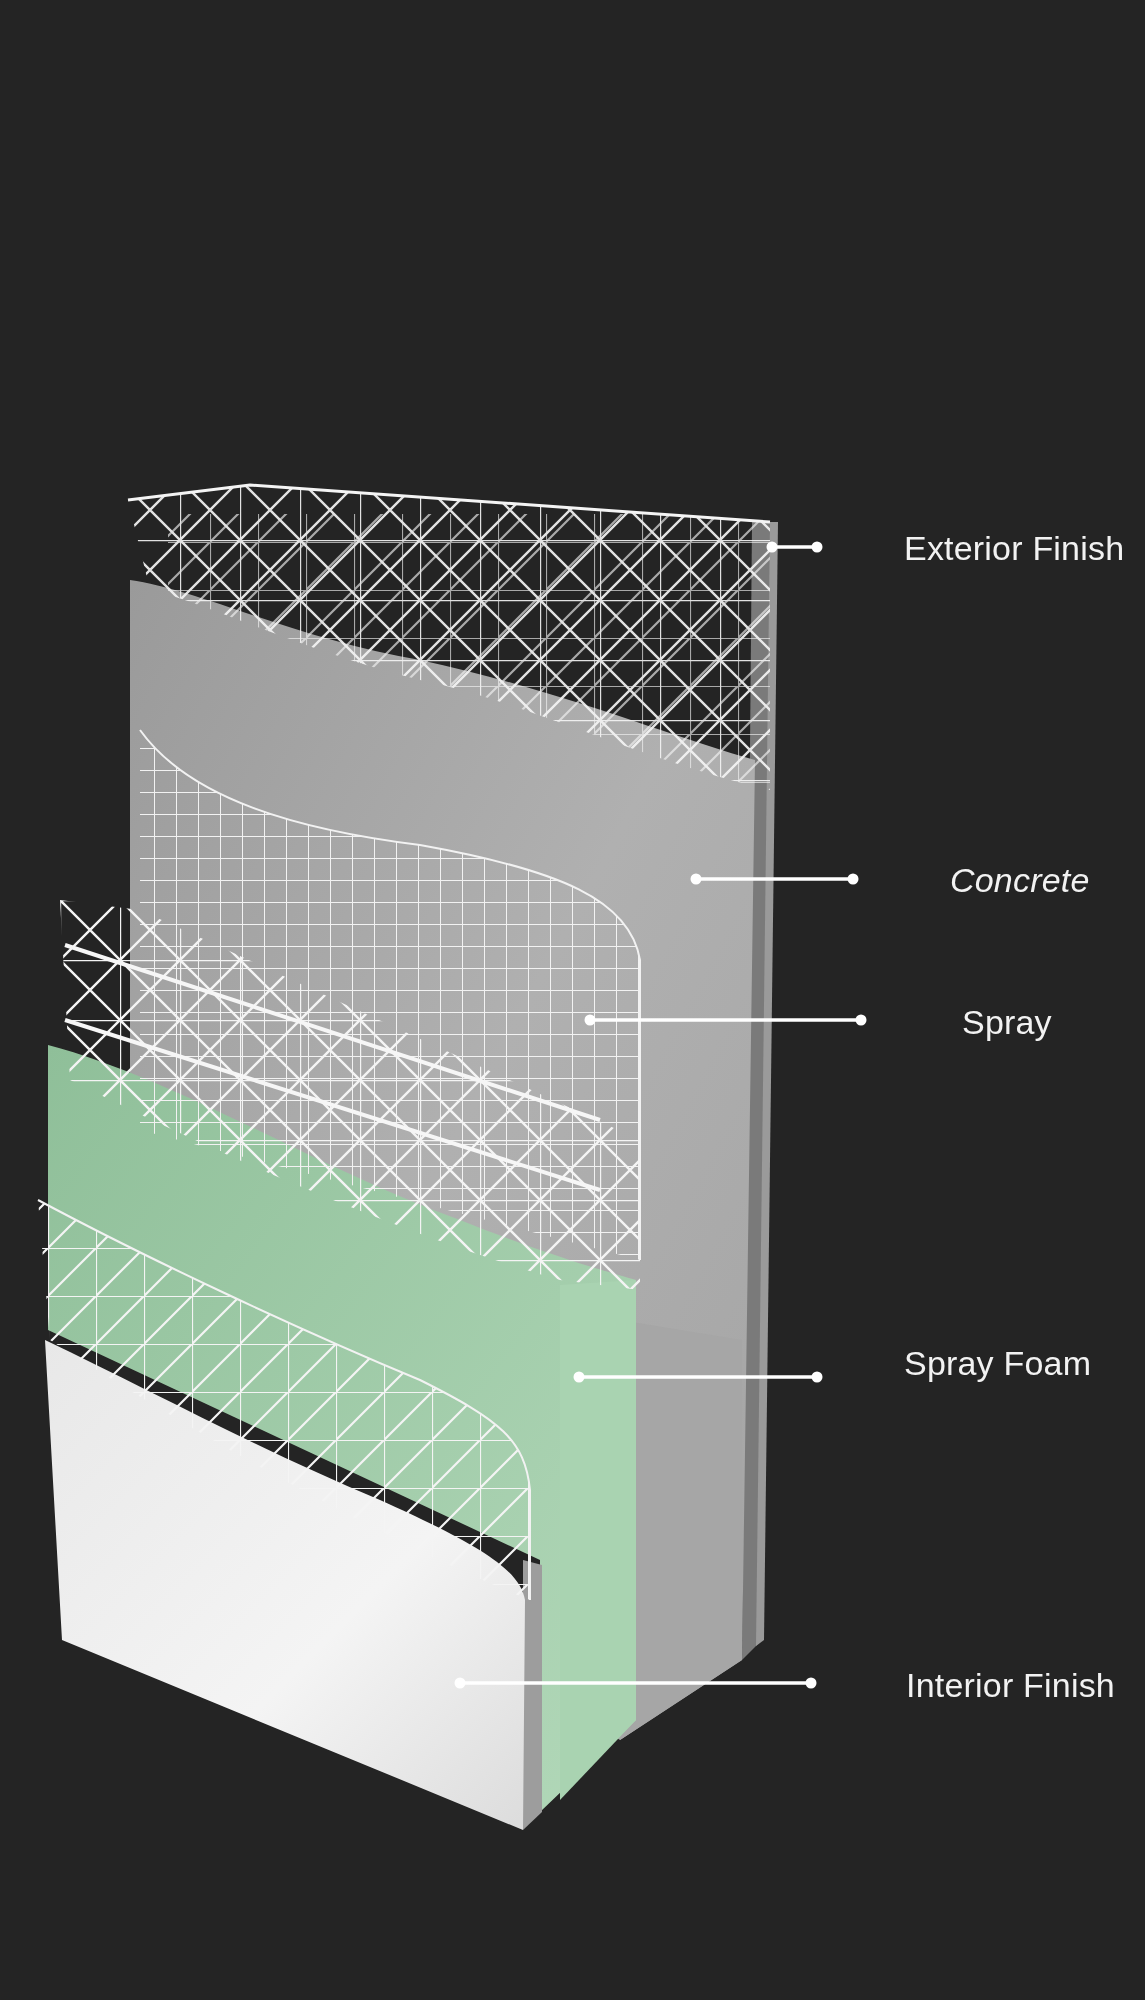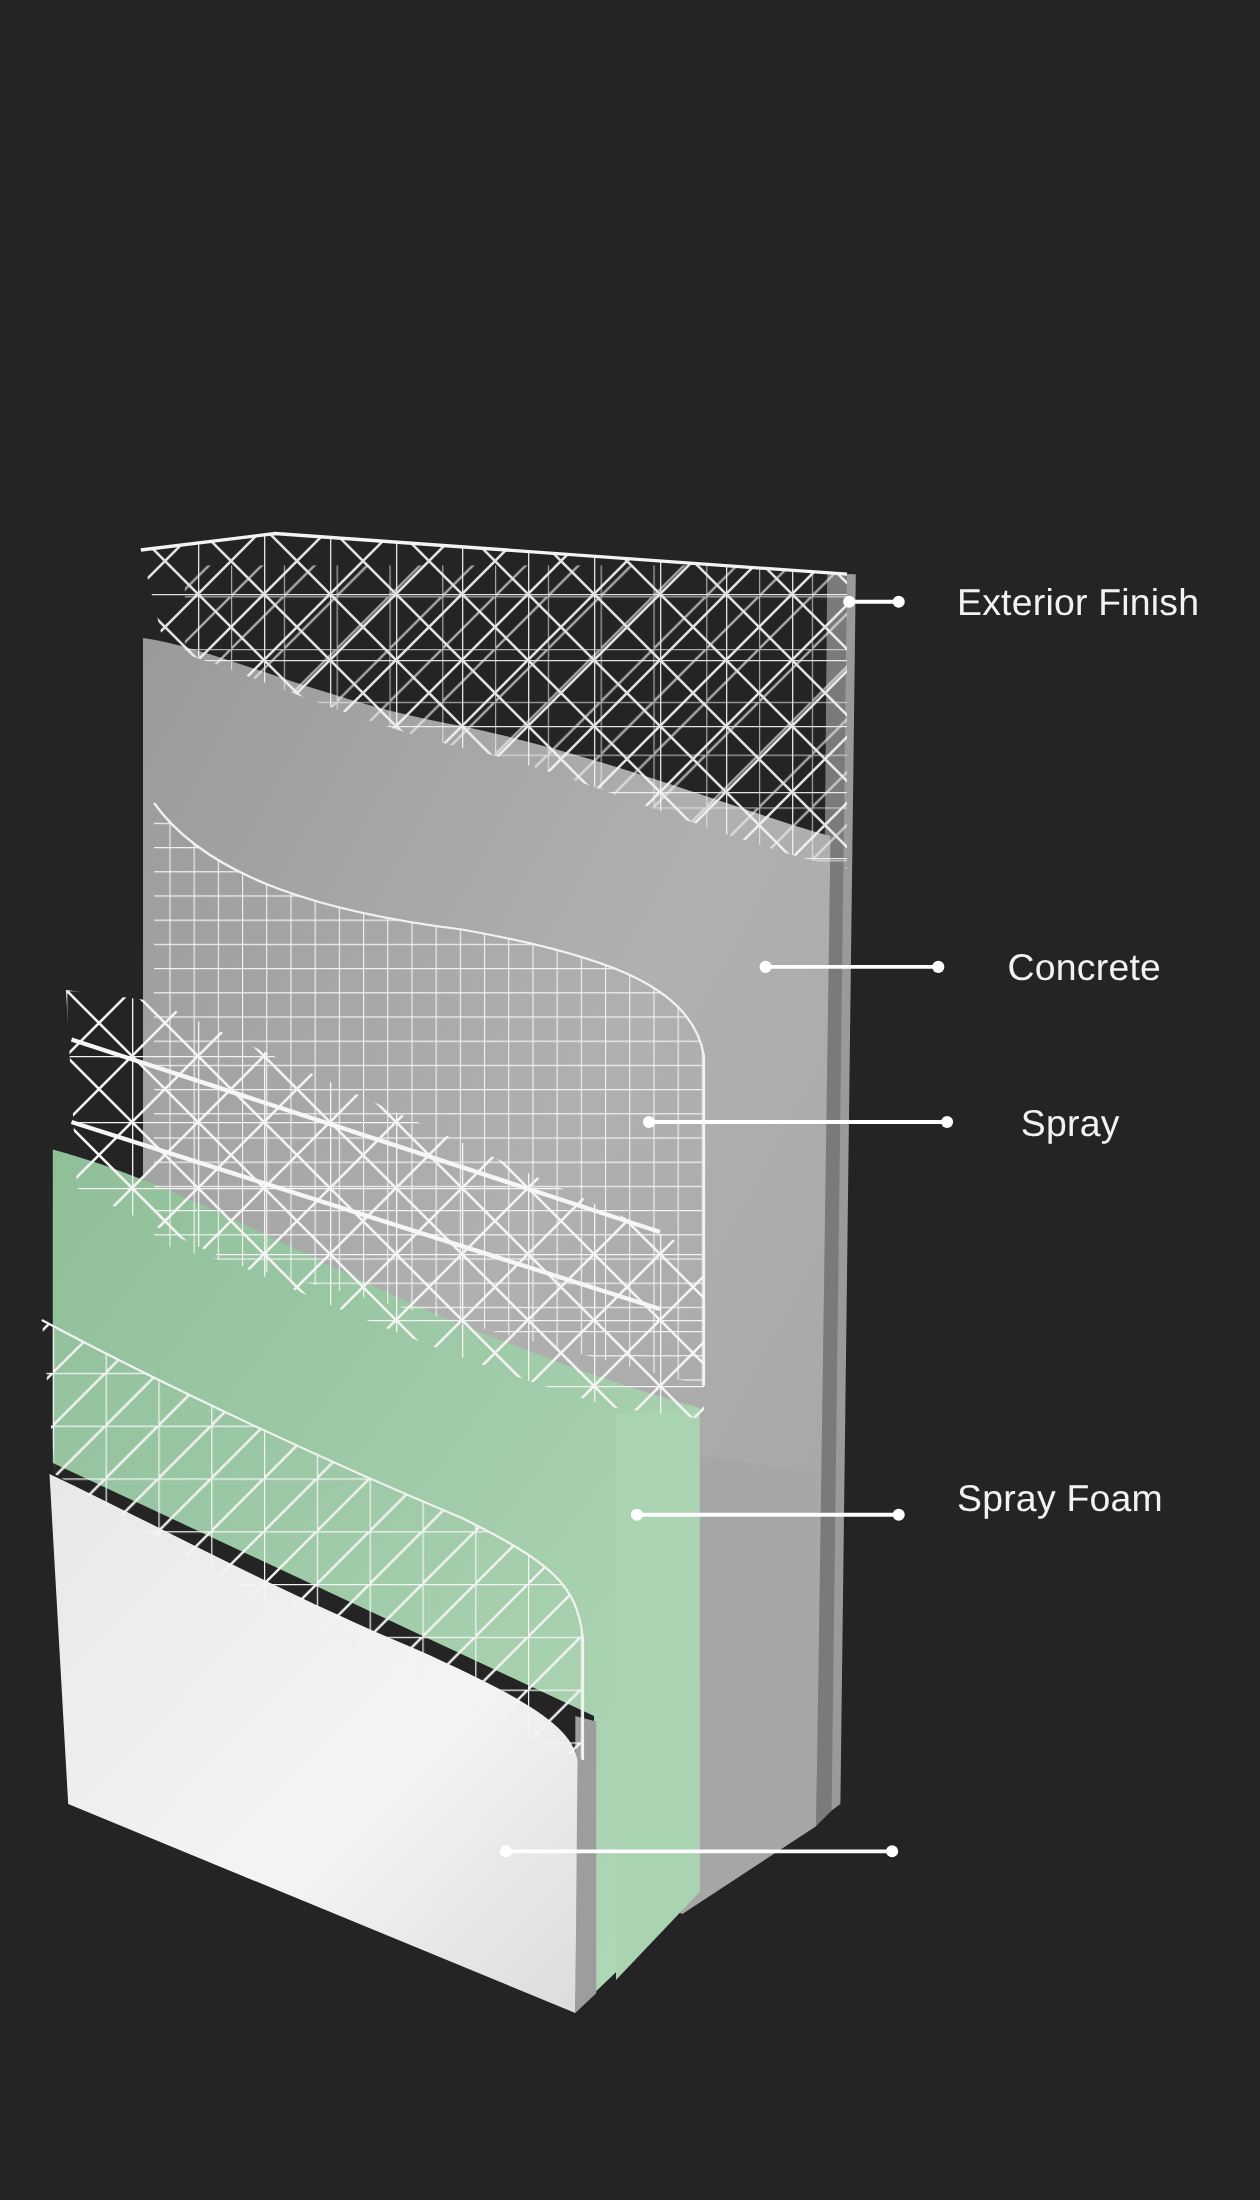--- a/index.html
+++ b/index.html
@@ -11,20 +11,21 @@
     font-family: "Liberation Sans", sans-serif;
   }
   #stage { position: absolute; left: 0; top: 0; width: 1145px; height: 2000px; }
   .label {
     position: absolute;
     color: #f2f2f2;
     font-size: 34px;
     line-height: 44px;
     white-space: nowrap;
     letter-spacing: 0.2px;
+    margin-left: 34px;
   }
   .label.center { }
 </style>
 </head>
 <body>
 
 <div id="stage">
   <svg width="1145" height="2000" viewBox="0 0 1145 2000" xmlns="http://www.w3.org/2000/svg">
     <defs>
       <linearGradient id="gConcrete" x1="0" y1="0" x2="1" y2="1">
@@ -131,16 +132,17 @@
       </g>
       <g>
         <line x1="460" y1="1683" x2="811" y2="1683"></line>
         <circle cx="460" cy="1683" r="5.5" stroke="none"></circle>
         <circle cx="811" cy="1683" r="5.5" stroke="none"></circle>
       </g>
     </g>
   </svg>
 
   <div class="label" style="left:870px; top:526px;">Exterior Finish</div>
-  <div class="label" style="left:916px; top:858px;">Concrete</div>
+  <div class="label" style="left:916px; top:858px;font-style:italic;">Concrete</div>
   <div class="label" style="left:928px; top:1000px;">Spray</div>
   <div class="label center" style="left:870px; top:1341px; width:210px;">Spray Foam</div>
+  <div class="label" style="left:872px; top:1663px;">Interior Finish</div>
 </div>
 
 </body></html>

